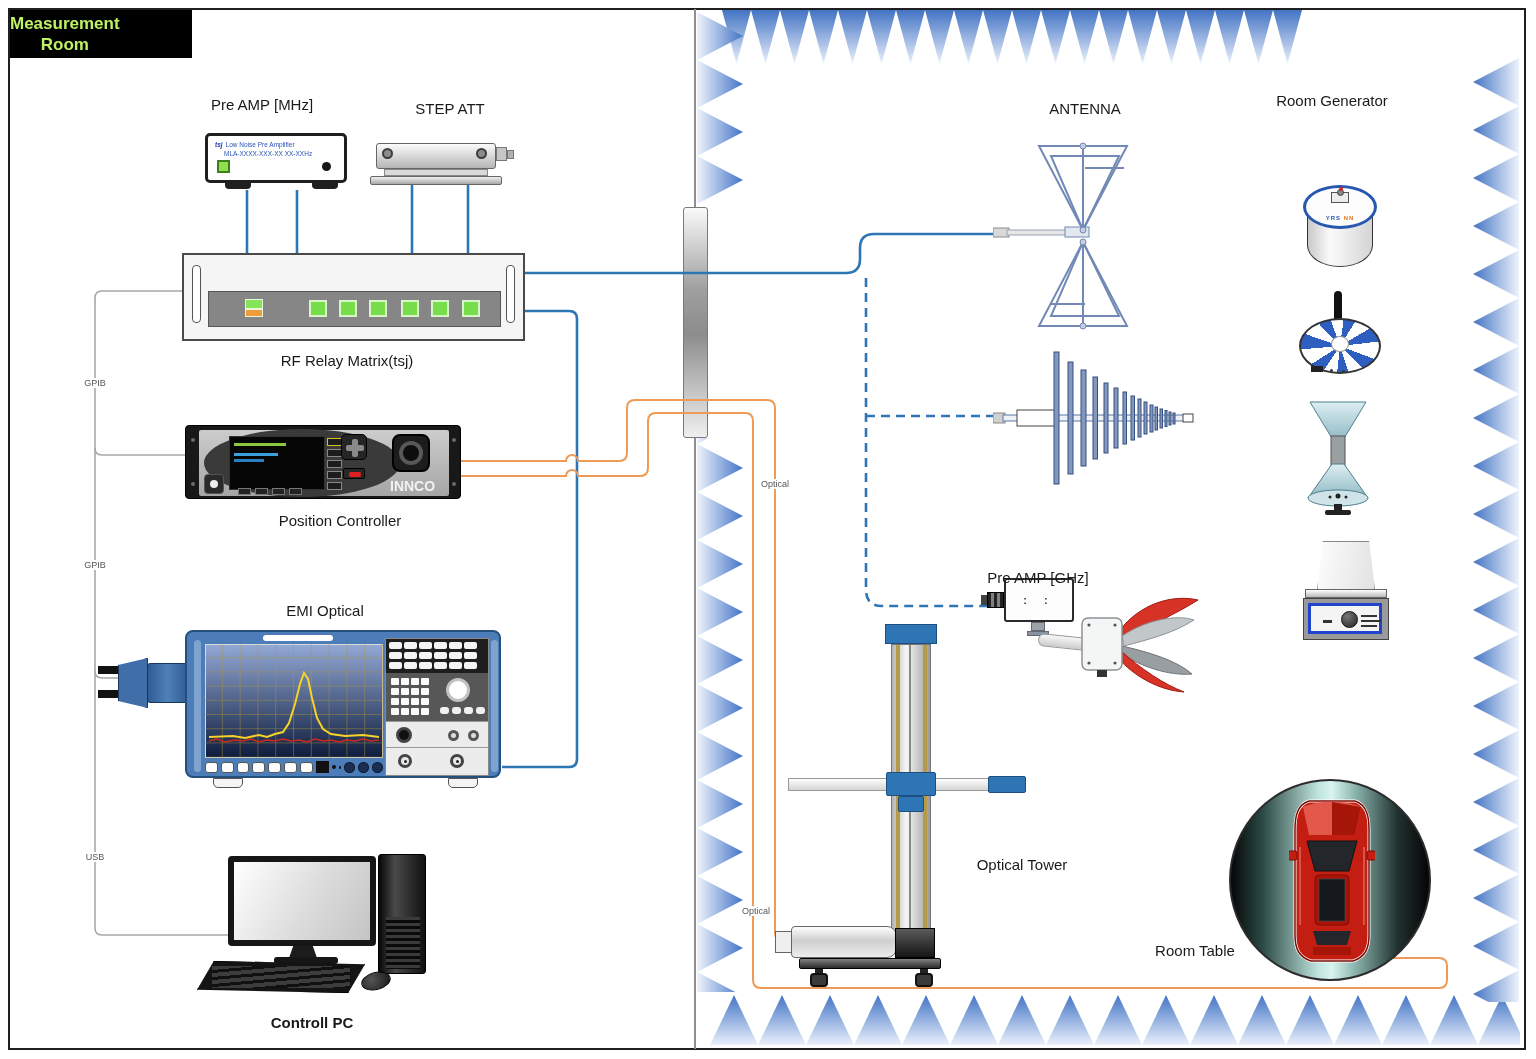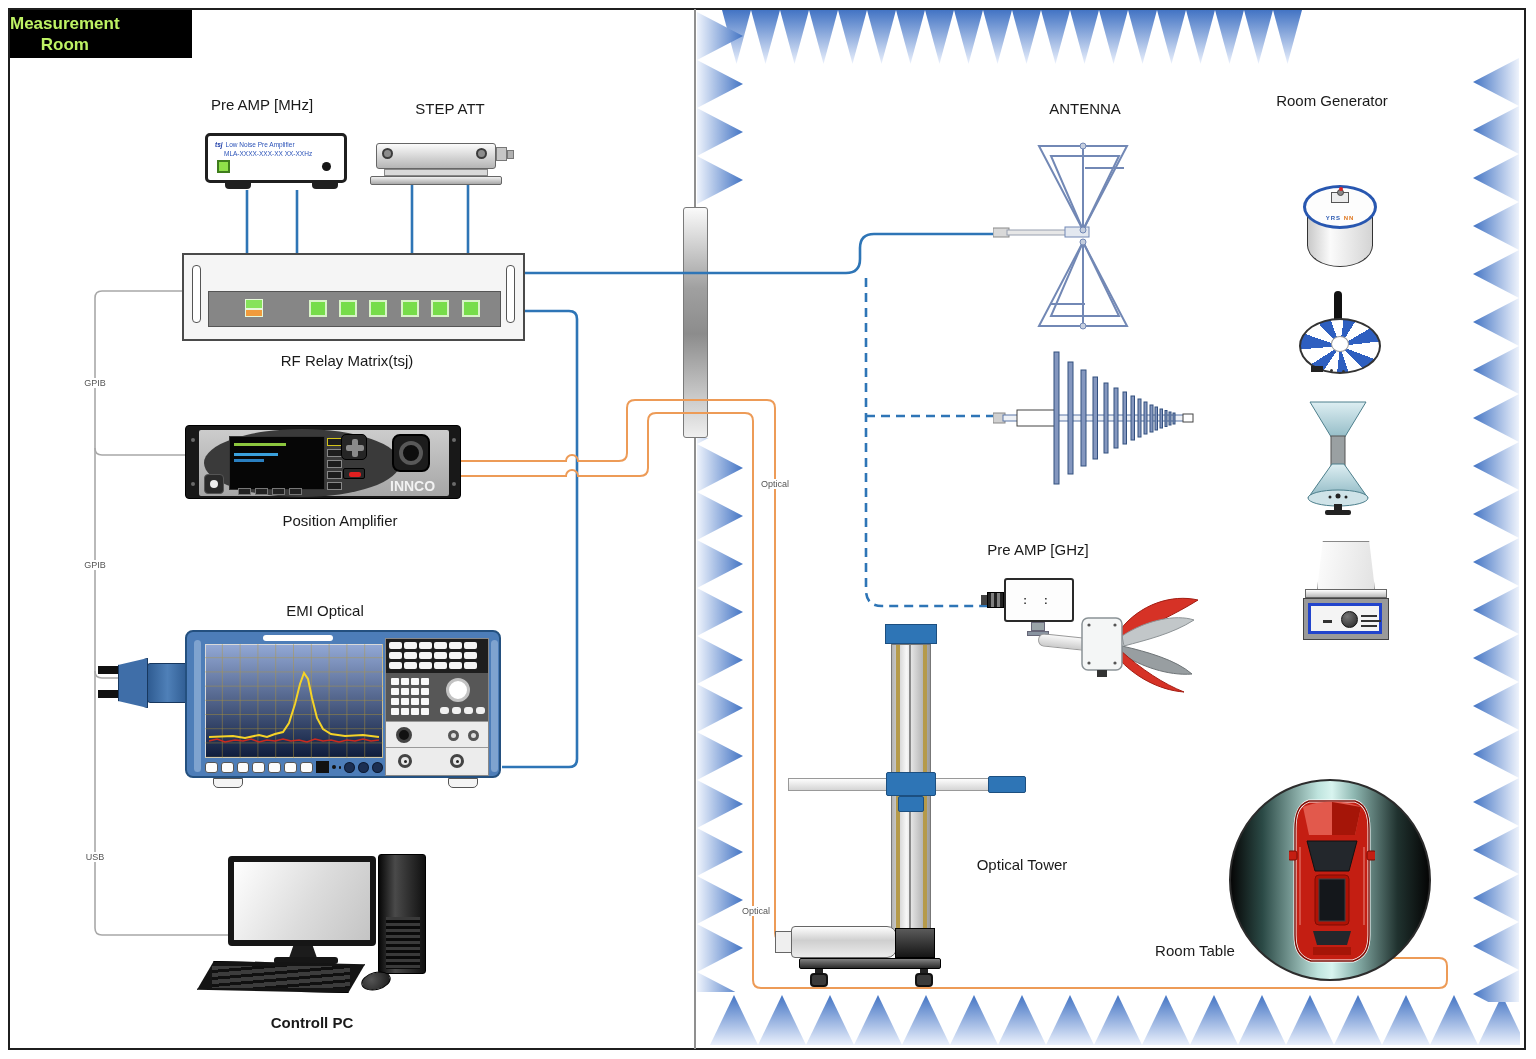--- a/index.html
+++ b/index.html
@@ -257,21 +257,21 @@
       <div class="abs" style="left:36px;top:17px;width:18px;height:8px;background:#f09b3c;border:1px solid #e6f8da;"></div>
       <div class="gbtn" style="left:100px;"></div>
       <div class="gbtn" style="left:130px;"></div>
       <div class="gbtn" style="left:160px;"></div>
       <div class="gbtn" style="left:192px;"></div>
       <div class="gbtn" style="left:222px;"></div>
       <div class="gbtn" style="left:253px;"></div>
     </div>
   </div>
 
-  <div class="abs dlabel" style="left:340px;top:512px;">Position Amplifier</div>
+  <div class="abs dlabel" style="left:340px;top:512px;">Position Controller</div>
   <div class="abs dev pctrl">
     <div class="screw" style="left:5px;top:12px;"></div>
     <div class="screw" style="left:5px;top:56px;"></div>
     <div class="screw" style="left:266px;top:12px;"></div>
     <div class="screw" style="left:266px;top:56px;"></div>
     <div class="panel"></div>
     <div class="oval"></div>
     <div class="screen">
       <div class="abs" style="left:4px;top:6px;width:52px;height:3px;background:#8cc63e;"></div>
       <div class="abs" style="left:4px;top:16px;width:44px;height:3px;background:#3aa0dc;"></div>
@@ -463,21 +463,21 @@
       <rect x="157" y="60" width="3" height="27"></rect>
       <rect x="162" y="62" width="2.5" height="23"></rect>
       <rect x="167" y="64" width="2.5" height="19"></rect>
       <rect x="172" y="65.5" width="2" height="16"></rect>
       <rect x="176" y="67" width="2" height="13"></rect>
       <rect x="180" y="68" width="2" height="11"></rect>
     </g>
     <rect x="190" y="69" width="10" height="8" fill="#fff" stroke="#444"></rect>
   </svg>
 
-  <div class="abs dlabel" style="left:1038px;top:541px;">Pre AMP [GHz]</div>
+  <div class="abs dlabel" style="left:1038px;top:569px;">Pre AMP [GHz]</div>
   <div class="abs dev pampg-tip"></div>
   <div class="abs dev pampg-conn"></div>
   <div class="abs dev pampg">
     <span>: :</span>
   </div>
   <div class="abs dev bkt1"></div>
   <div class="abs dev bkt2"></div>
   <div class="abs dev arm"></div>
   <svg class="abs dev" style="left:1080px;top:590px;" width="120" height="108" viewBox="0 0 120 108">
     <path d="M40,40 C60,14 92,4 118,10 C96,24 68,36 44,50 Z" fill="#d63226" stroke="#a31d13"></path>

